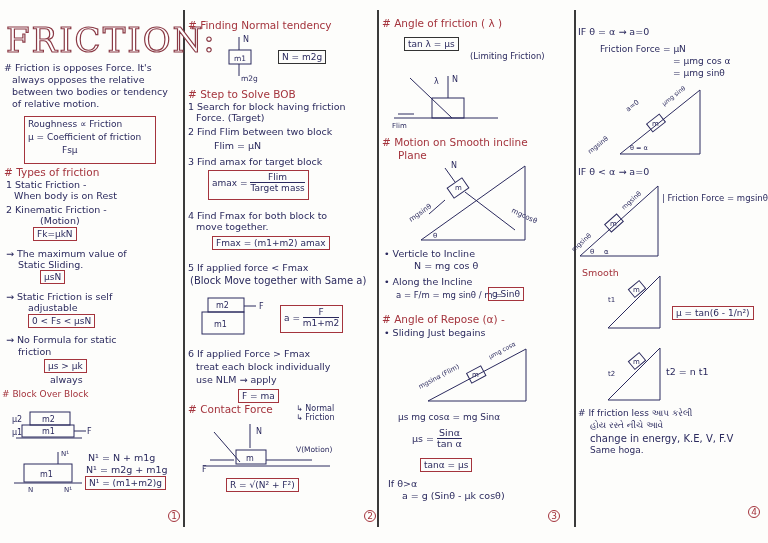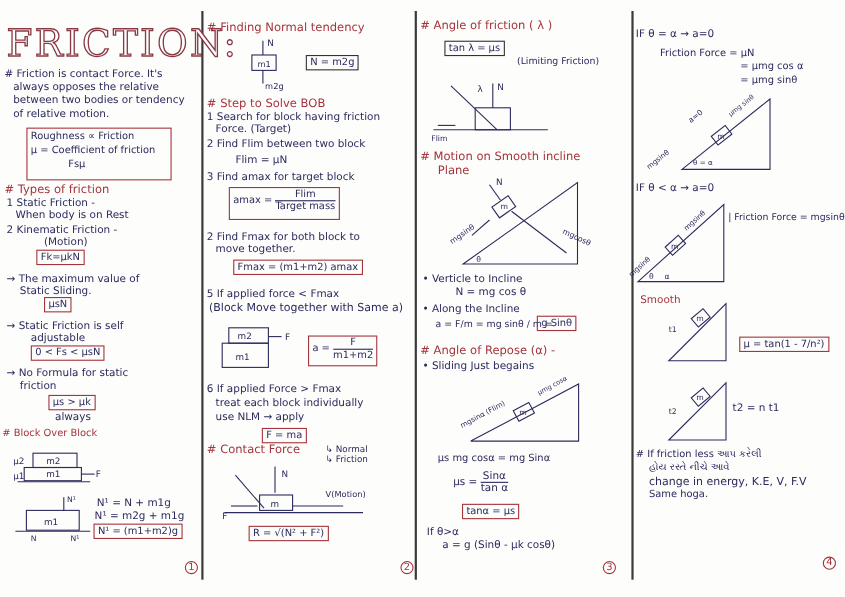--- a/index.html
+++ b/index.html
@@ -26,21 +26,21 @@
 
 <div class="page">
 
   <div class="vline" style="left:183px"></div>
   <div class="vline" style="left:377px"></div>
   <div class="vline" style="left:574px"></div>
 
   <div>
     <div class="title">FRICTION:</div>
 
-    <div class="t" style="left:4px;top:62px"># Friction is contact Force. It's</div>
+    <div class="t" style="left:4px;top:62px"># Friction is opposes Force. It's</div>
     <div class="t" style="left:12px;top:74px">always opposes the relative</div>
     <div class="t" style="left:12px;top:86px">between two bodies or tendency</div>
     <div class="t" style="left:12px;top:98px">of relative motion.</div>
 
     <div class="box" style="left:24px;top:116px;width:124px;height:44px;line-height:13px">
       <div>Roughness ∝ Friction</div>
       <div>μ = Coefficient of friction</div>
       <div style="padding-left:34px">Fsμ</div>
     </div>
 
@@ -110,21 +110,21 @@
     <div class="t" style="left:188px;top:156px">3 Find amax for target block</div>
 
     <div class="box" style="left:208px;top:170px;height:26px">
       <span style="vertical-align:middle">amax =</span>
       <span class="frac">
         <span class="num">Flim</span>
         <span>Target mass</span>
       </span>
     </div>
 
-    <div class="t" style="left:188px;top:210px">2 Find Fmax for both block to</div>
+    <div class="t" style="left:188px;top:210px">4 Find Fmax for both block to</div>
     <div class="t" style="left:196px;top:221px">move together.</div>
     <div class="box" style="left:212px;top:236px">Fmax = (m1+m2) amax</div>
 
     <div class="t" style="left:188px;top:262px">5 If applied force &lt; Fmax</div>
     <div class="t" style="left:190px;top:275px;font-size:10px">(Block Move together with Same a)</div>
 
     <svg style="left:198px;top:296px" width="80" height="45">
       <rect x="10" y="2" width="36" height="14" fill="none" stroke="#2b2a5e"></rect>
       <rect x="4" y="16" width="42" height="22" fill="none" stroke="#2b2a5e"></rect>
       <line x1="46" y1="10" x2="58" y2="10" stroke="#2b2a5e"></line>
@@ -256,21 +256,21 @@
     </svg>
     <div class="t" style="left:662px;top:193px;font-size:8.5px">| Friction Force = mgsinθ</div>
 
     <div class="t h" style="left:582px;top:267px;font-size:9.5px">Smooth</div>
     <svg style="left:600px;top:272px" width="70" height="60">
       <polygon points="8,56 60,56 60,4" fill="none" stroke="#2b2a5e"></polygon>
       <rect x="30" y="12" width="14" height="10" fill="none" stroke="#2b2a5e" transform="rotate(-40 37 17)"></rect>
       <text x="33" y="20" font-size="7">m</text>
       <text x="8" y="30" font-size="7">t1</text>
     </svg>
-    <div class="box" style="left:672px;top:306px">μ = tan(1 - 7/n²)</div>
+    <div class="box" style="left:672px;top:306px">μ = tan(6 - 1/n²)</div>
 
     <svg style="left:600px;top:344px" width="70" height="60">
       <polygon points="8,56 60,56 60,4" fill="none" stroke="#2b2a5e"></polygon>
       <rect x="30" y="12" width="14" height="10" fill="none" stroke="#2b2a5e" transform="rotate(-40 37 17)"></rect>
       <text x="33" y="20" font-size="7">m</text>
       <text x="8" y="32" font-size="7">t2</text>
     </svg>
     <div class="t" style="left:666px;top:366px">t2 = n t1</div>
 
     <div class="t" style="left:578px;top:408px;font-size:9px"># If friction less આપ કરેલી</div>

